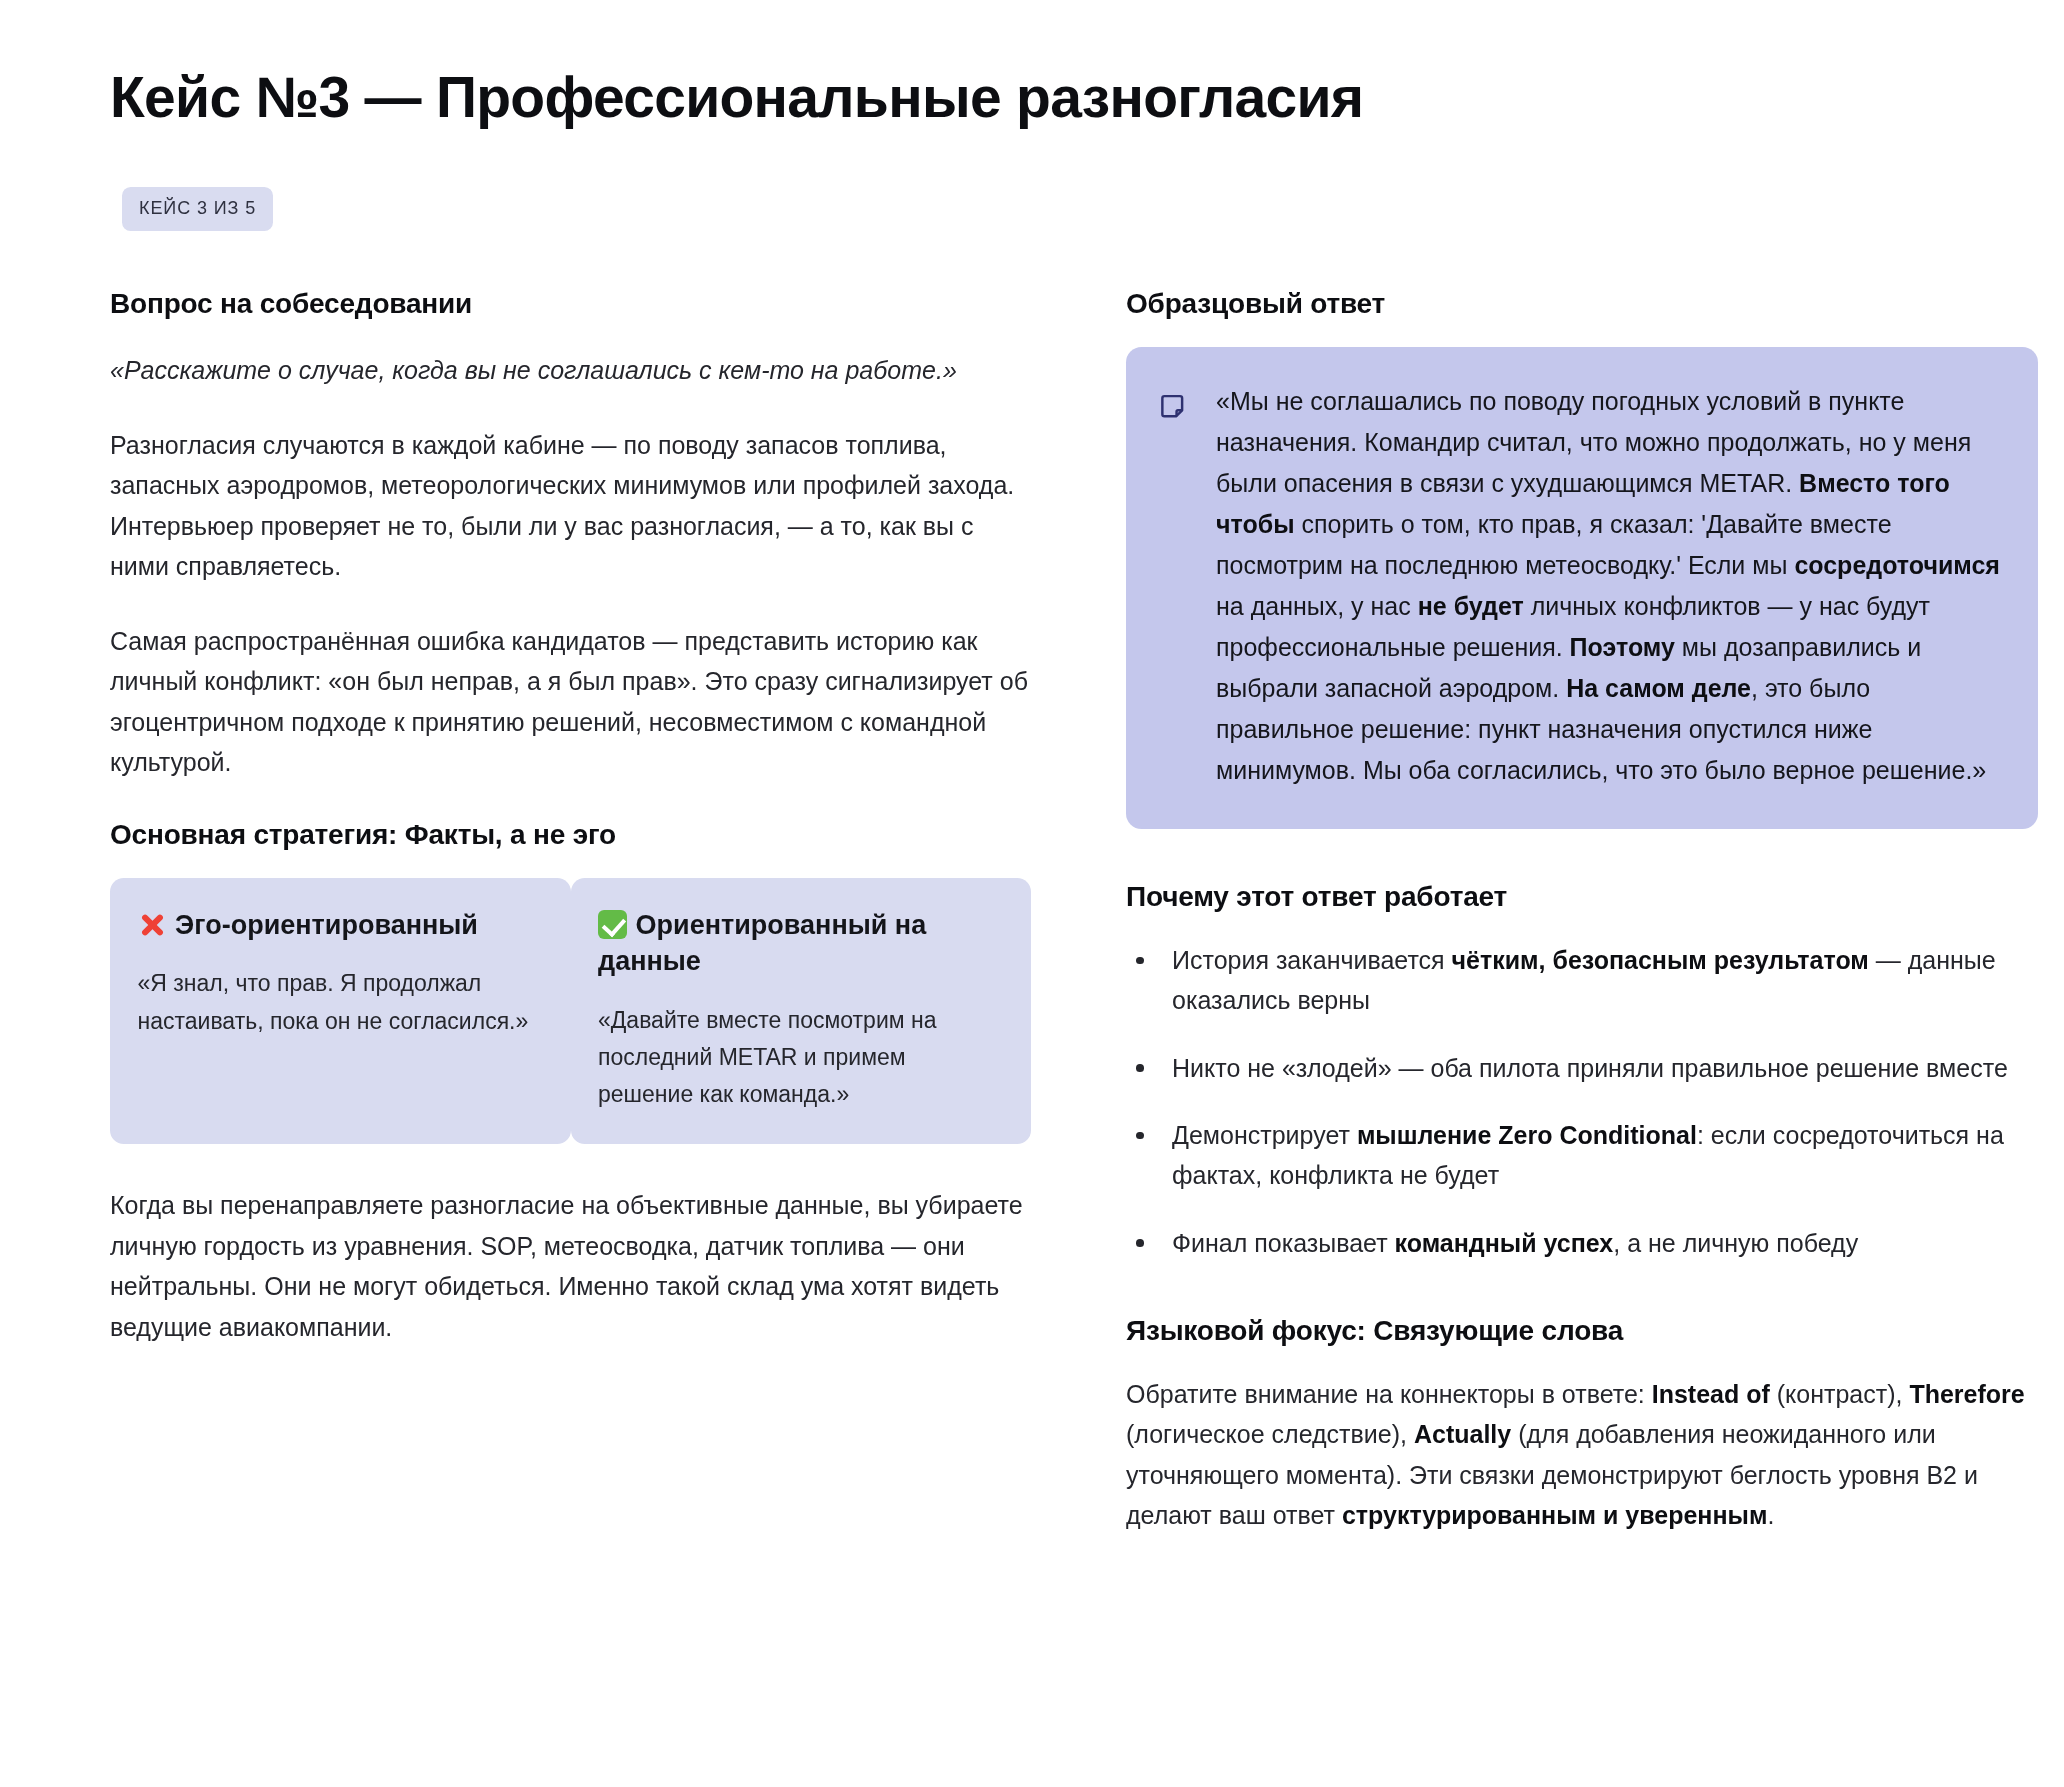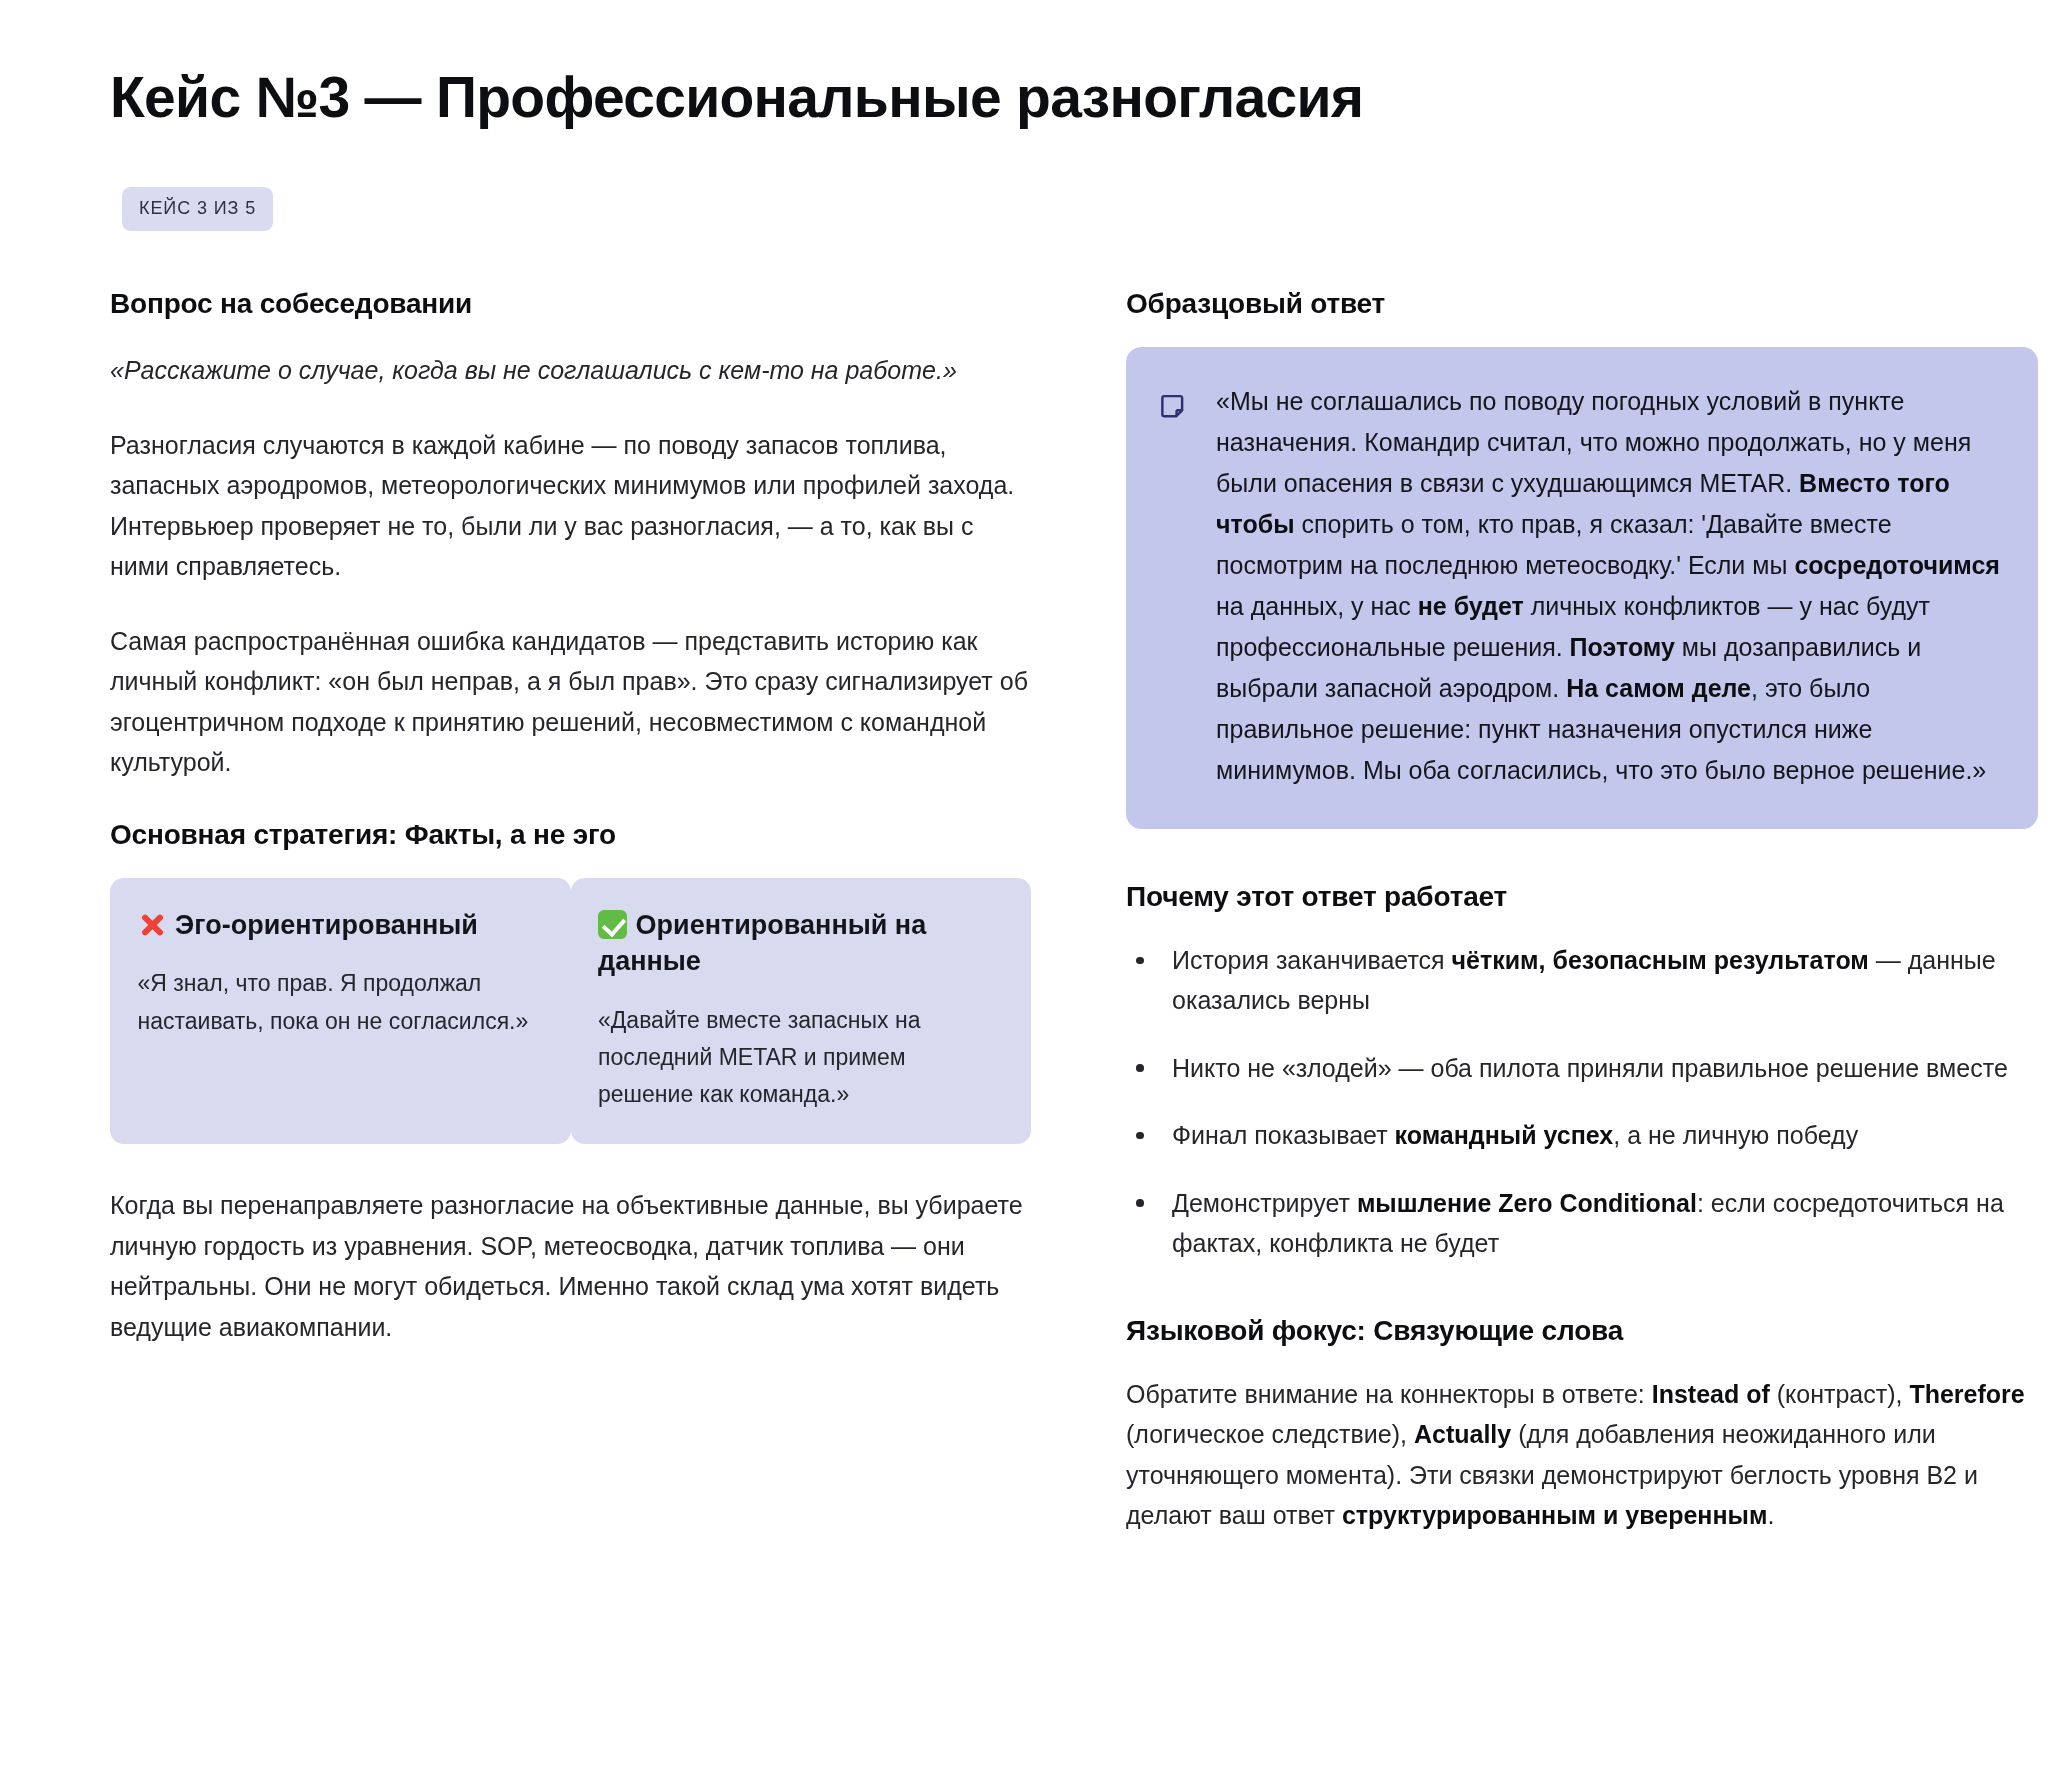--- a/index.html
+++ b/index.html
@@ -207,21 +207,21 @@
           <div class="card-head">
             <span class="emoji-x"></span><span>Эго-ориентированный</span>
           </div>
           <p class="card-quote">«Я знал, что прав. Я продолжал настаивать, пока он не согласился.»</p>
         </div>
 
         <div class="card">
           <div class="card-head">
             <span class="emoji-check"></span><span>Ориентированный на данные</span>
           </div>
-          <p class="card-quote">«Давайте вместе запасных на последний METAR и примем решение как команда.»</p>
+          <p class="card-quote">«Давайте вместе посмотрим на последний METAR и примем решение как команда.»</p>
         </div>
 
       </div>
 
       <p class="body">Когда вы перенаправляете разногласие на объективные данные, вы убираете личную гордость из уравнения. SOP, метеосводка, датчик топлива — они нейтральны. Они не могут обидеться. Именно такой склад ума хотят видеть ведущие авиакомпании.</p>
 
     </div>
 
     <div class="col-right">
 
@@ -233,22 +233,22 @@
           <path d="M17.9 14.2h-3.2c-0.6 0-1.1 0.5-1.1 1.1v3.5" fill="none" stroke="#2e3170" stroke-width="1.9" stroke-linejoin="round"></path>
         </svg>
         <p class="answer-text">«Мы не соглашались по поводу погодных условий в пункте назначения. Командир считал, что можно продолжать, но у меня были опасения в связи с ухудшающимся METAR. <strong>Вместо того чтобы</strong> спорить о том, кто прав, я сказал: 'Давайте вместе посмотрим на последнюю метеосводку.' Если мы <strong>сосредоточимся</strong> на данных, у нас <strong>не будет</strong> личных конфликтов — у нас будут профессиональные решения. <strong>Поэтому</strong> мы дозаправились и выбрали запасной аэродром. <strong>На самом деле</strong>, это было правильное решение: пункт назначения опустился ниже минимумов. Мы оба согласились, что это было верное решение.»</p>
       </div>
 
       <h2 class="section-h tight">Почему этот ответ работает</h2>
 
       <ul class="reasons">
           <li>История заканчивается <strong>чётким, безопасным результатом</strong> — данные оказались верны</li>
           <li>Никто не «злодей» — оба пилота приняли правильное решение вместе</li>
+          <li>Демонстрирует <strong>мышление Zero Conditional</strong>: если сосредоточиться на фактах, конфликта не будет</li>
           <li>Финал показывает <strong>командный успех</strong>, а не личную победу</li>
-          <li>Демонстрирует <strong>мышление Zero Conditional</strong>: если сосредоточиться на фактах, конфликта не будет</li>
         </ul>
 
       <h2 class="section-h spaced-top tight">Языковой фокус: Связующие слова</h2>
 
       <p class="body">Обратите внимание на коннекторы в ответе: <strong>Instead of</strong> (контраст), <strong>Therefore</strong> (логическое следствие), <strong>Actually</strong> (для добавления неожиданного или уточняющего момента). Эти связки демонстрируют беглость уровня B2 и делают ваш ответ <strong>структурированным и уверенным</strong>.</p>
 
     </div>
 
   </div>
 </div>

